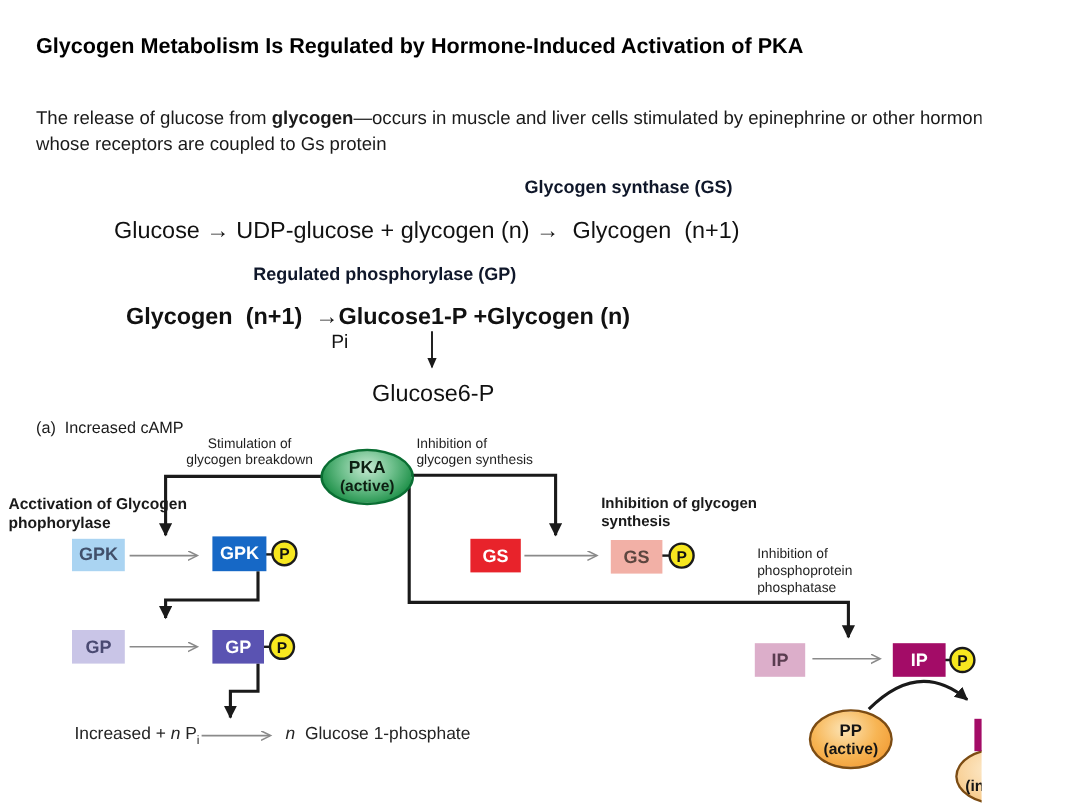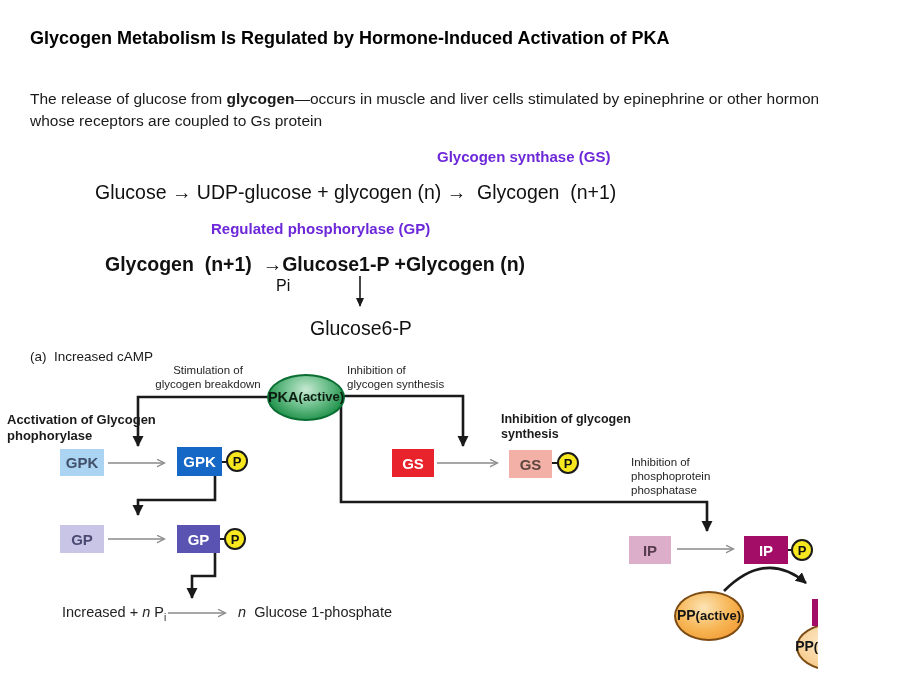--- a/index.html
+++ b/index.html
@@ -4,21 +4,21 @@
 <style>
   html,body{margin:0;padding:0;background:#ffffff;}
   #slide{
     position:relative;width:818px;height:675px;background:#ffffff;overflow:hidden;
     font-family:"Liberation Sans","DejaVu Sans",sans-serif;color:#000;
   }
   .abs{position:absolute;}
   .title{font-size:18px;font-weight:bold;color:#000;}
   .intro{font-size:15.5px;line-height:1.42;color:#1a1a1a;width:825px;}
   .intro b{font-weight:bold;}
-  .redlbl{font-size:15px;font-weight:bold;color:#6d28d9;white-space:pre;}
+  .redlbl{font-size:15px;font-weight:bold;color:#0f172a;white-space:pre;}
   .eq{font-size:19.5px;color:#111;white-space:pre;}
   .small-eq{font-size:16px;color:#111;}
   .panel-lbl{font-size:13.5px;font-weight:normal;color:#1a1a1a;white-space:pre;}
   .lbl{font-size:11.5px;color:#1f1f1f;line-height:1.2;white-space:pre-line;}
   .lbl-b{font-size:12.5px;font-weight:bold;color:#1a1a1a;line-height:1.2;white-space:pre-line;}
   .box{
     display:flex;align-items:center;justify-content:center;
     font-size:15px;font-weight:bold;box-sizing:border-box;
   }
   .gpk-light{background:#aad4f2;color:#41506b;}
@@ -28,21 +28,21 @@
   .gs-red{background:#e8232b;color:#ffffff;}
   .gs-pink{background:#f2b0a6;color:#5d463f;}
   .ip-light{background:#dcaeca;color:#5a3c50;}
   .ip-dark{background:#a30c67;color:#ffffff;}
   .pcircle{
     width:22px;height:22px;border-radius:50%;background:#f7e71f;
     border:2px solid #1a1a1a;display:flex;align-items:center;justify-content:center;
     font-size:13px;font-weight:bold;color:#111;box-sizing:border-box;
   }
   .ellipse{
-    border-radius:50%;display:flex;flex-direction:row;align-items:center;justify-content:center;
+    border-radius:50%;display:flex;flex-direction:column;align-items:center;justify-content:center;
     text-align:center;box-sizing:border-box;line-height:1.12;
   }
   .pka{
     background:radial-gradient(ellipse at 50% 32%, #c6e9d2 0%, #6fc08d 40%, #1d9048 78%, #0e7c3b 100%);
     border:2px solid #0a6e33;color:#0d1f12;font-weight:bold;
   }
   .pka .l1{font-size:14.5px;}
   .pka .l2{font-size:13px;}
   .pp-active{
     background:radial-gradient(ellipse at 42% 32%, #fce4b5 0%, #f7b554 50%, #ef8f26 100%);

